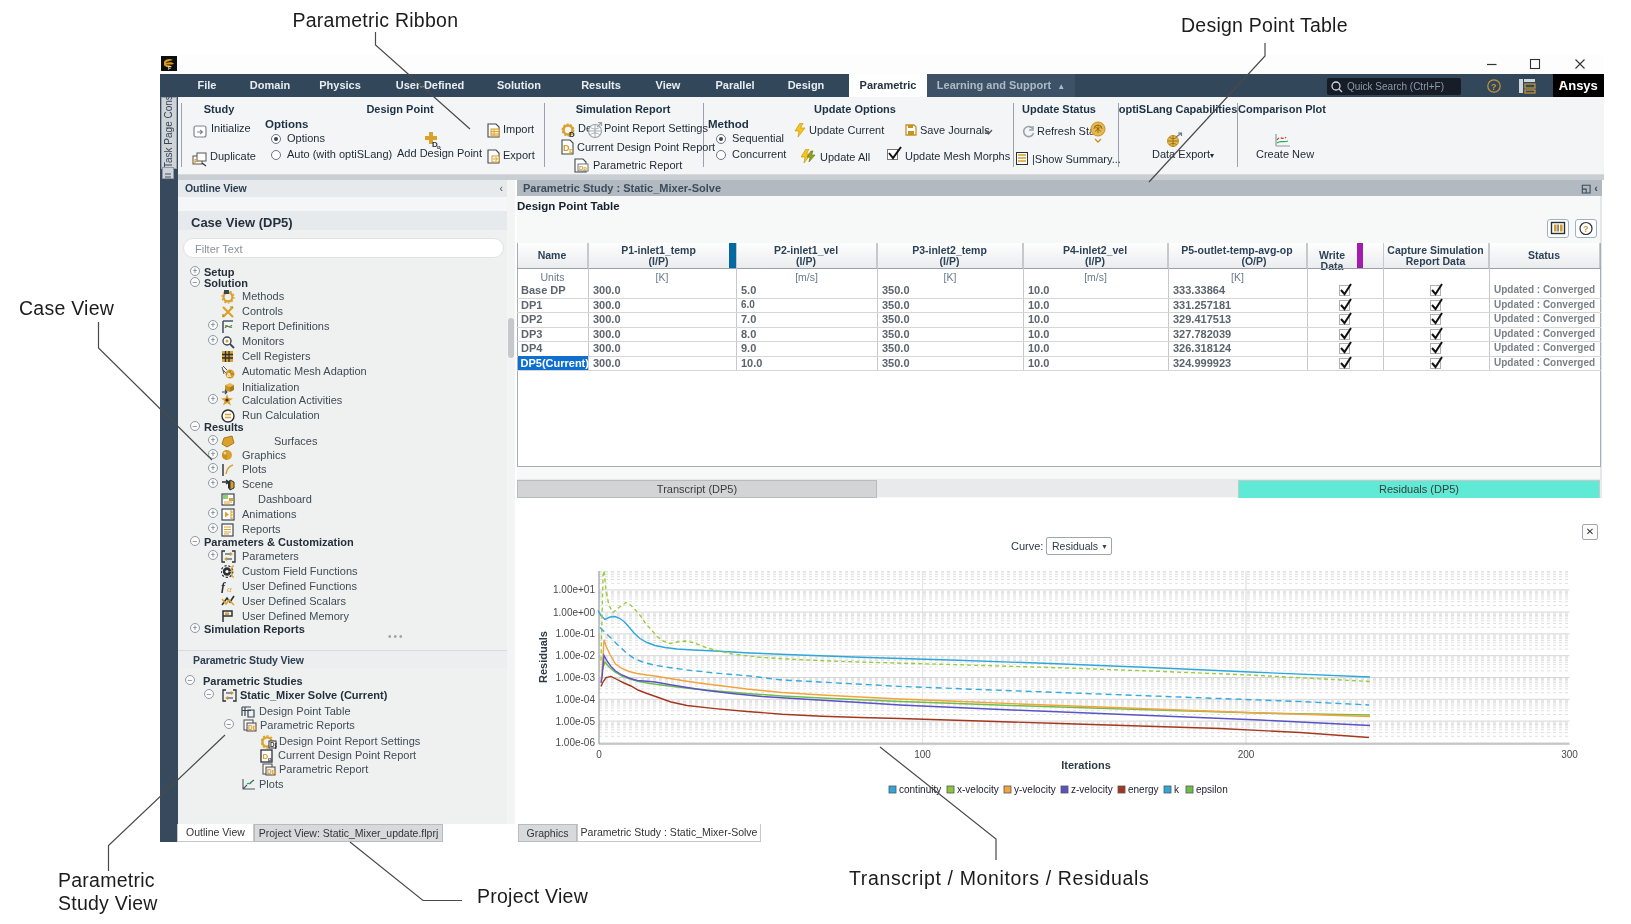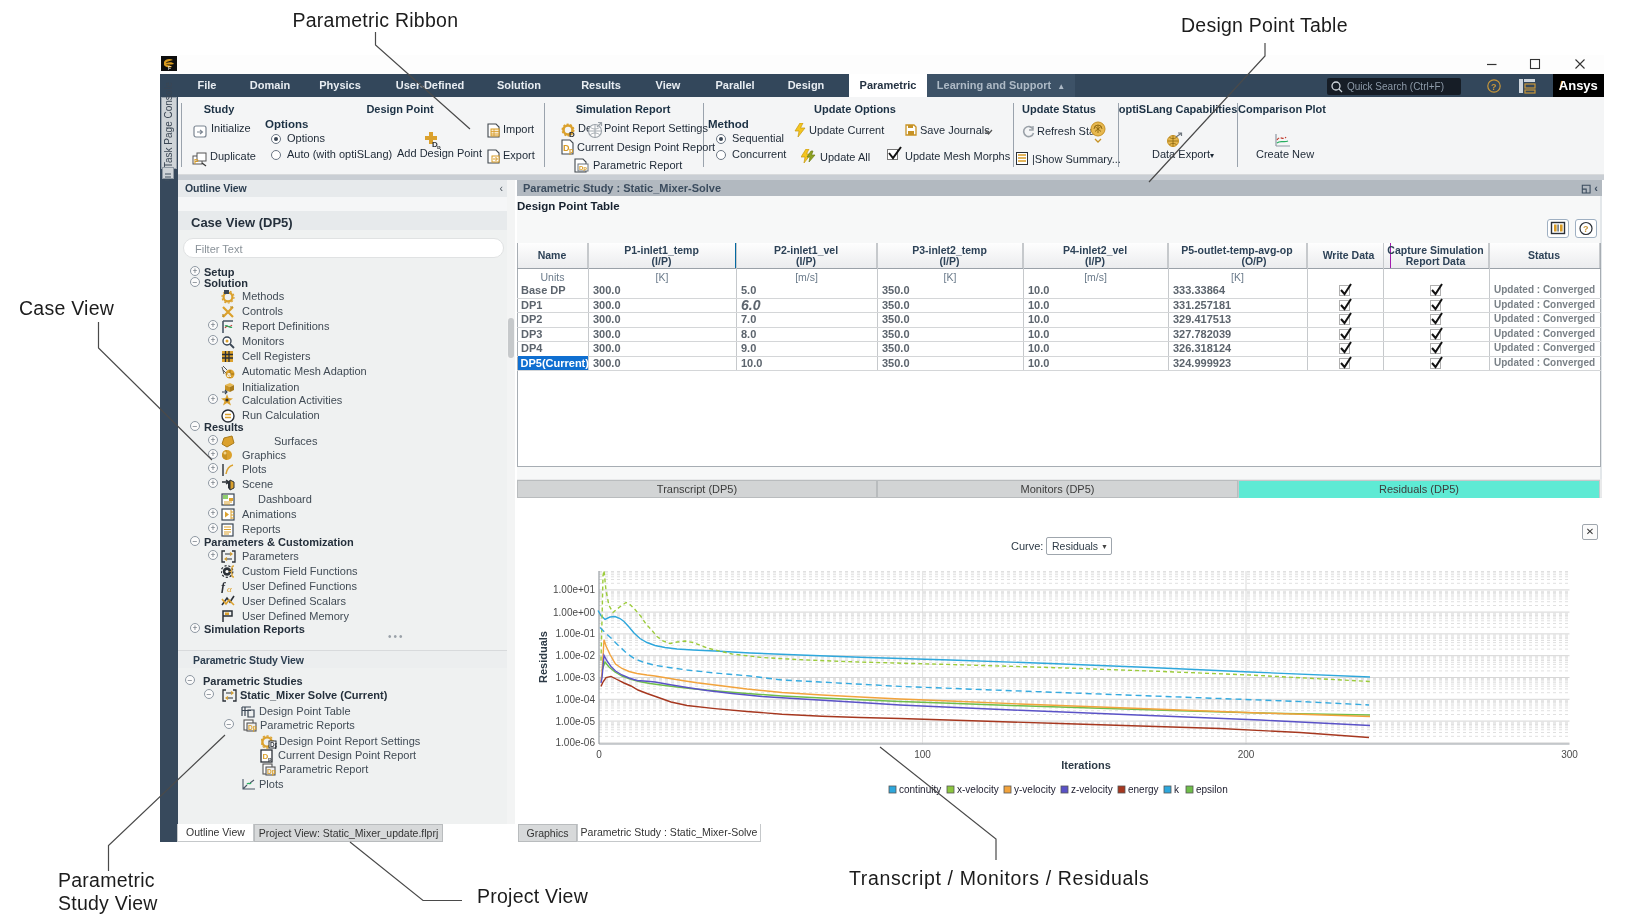--- a/index.html
+++ b/index.html
@@ -449,41 +449,41 @@
       </svg></div>
 <div class="abs" style="left:1058px;top:39px;width:22px;height:19px;background:#fff;border:1px solid #9fb0c2;border-radius:3px;"><svg width="20" height="17">
         <circle cx="10" cy="8.5" r="6" fill="none" stroke="#2b3037" stroke-width="1.2"></circle>
         <text x="7" y="12" font-size="9" font-weight="bold" fill="#c8973a" font-family="Liberation Sans">?</text>
       </svg></div>
 <div class="abs" style="left:0px;top:63px;width:1084px;height:224px;background:#fff;border:1px solid #a7adb3;"></div>
 <div class="abs" style="left:1px;top:63px;width:1082px;height:25px;background:linear-gradient(#fefefe,#ebecee);"></div>
 <div class="abs" style="left:0px;top:63px;width:71px;height:25px;border-right:1px solid #c6c9cc;font-size:10.5px;font-weight:bold;color:#2d4257;text-align:center;padding-top:7px;">
       <div style="line-height:11px;">Name</div>
     </div>
-<div class="abs" style="left:71px;top:63px;width:148px;height:25px;border-right:1px solid #0369a1;font-size:10.5px;font-weight:bold;color:#2d4257;text-align:center;padding-top:2px;">
+<div class="abs" style="left:71px;top:63px;width:148px;height:25px;border-right:7px solid #0369a1;font-size:10.5px;font-weight:bold;color:#2d4257;text-align:center;padding-top:2px;">
       <div style="line-height:11px;">P1-inlet1_temp</div>
       <div style="line-height:11px;">(I/P)</div>
     </div>
 <div class="abs" style="left:219px;top:63px;width:141px;height:25px;border-right:1px solid #c6c9cc;font-size:10.5px;font-weight:bold;color:#2d4257;text-align:center;padding-top:2px;">
       <div style="line-height:11px;">P2-inlet1_vel</div>
       <div style="line-height:11px;">(I/P)</div>
     </div>
 <div class="abs" style="left:360px;top:63px;width:146px;height:25px;border-right:1px solid #c6c9cc;font-size:10.5px;font-weight:bold;color:#2d4257;text-align:center;padding-top:2px;">
       <div style="line-height:11px;">P3-inlet2_temp</div>
       <div style="line-height:11px;">(I/P)</div>
     </div>
 <div class="abs" style="left:506px;top:63px;width:145px;height:25px;border-right:1px solid #c6c9cc;font-size:10.5px;font-weight:bold;color:#2d4257;text-align:center;padding-top:2px;">
       <div style="line-height:11px;">P4-inlet2_vel</div>
       <div style="line-height:11px;">(I/P)</div>
     </div>
 <div class="abs" style="left:651px;top:63px;width:139px;height:25px;border-right:1px solid #c6c9cc;font-size:10.5px;font-weight:bold;color:#2d4257;text-align:center;padding-top:2px;">
       <div style="line-height:11px;">P5-outlet-temp-avg-op</div>
       <div style="line-height:11px;padding-left:34px;">(O/P)</div>
     </div>
-<div class="abs" style="left:790px;top:63px;width:84px;height:25px;border-right:1px solid #a21caf;font-size:10.5px;font-weight:bold;color:#2d4257;text-align:center;padding-top:7px;">
+<div class="abs" style="left:790px;top:63px;width:56px;height:25px;border-right:6px solid #a21caf;font-size:10.5px;font-weight:bold;color:#2d4257;text-align:center;padding-top:7px;">
       <div style="line-height:11px;">Write Data</div>
     </div>
 <div class="abs" style="left:866px;top:63px;width:106px;height:25px;border-right:1px solid #c6c9cc;font-size:10.5px;font-weight:bold;color:#2d4257;text-align:center;padding-top:2px;">
       <div style="line-height:11px;">Capture Simulation</div>
       <div style="line-height:11px;">Report Data</div>
     </div>
 <div class="abs" style="left:972px;top:63px;width:111px;height:25px;border-right:1px solid #c6c9cc;font-size:10.5px;font-weight:bold;color:#2d4257;text-align:center;padding-top:7px;">
       <div style="line-height:11px;">Status</div>
     </div>
 <div class="abs" style="left:0px;top:88px;width:1084px;height:1px;background:#9aa1a8;"></div>
@@ -512,21 +512,21 @@
       <path d="M2 8 L5.5 12 L12 2" fill="none" stroke="#111" stroke-width="2"></path>
     </svg>
 <div class="abs" style="left:913.0px;top:105.0px;width:11px;height:11px;background:#fff;border:1px solid #b0b0b0;"></div>
 <svg class="abs" style="left:913.0px;top:102.0px;" width="14" height="14">
       <path d="M2 8 L5.5 12 L12 2" fill="none" stroke="#111" stroke-width="2"></path>
     </svg>
 <div class="abs" style="left:977px;top:103.0px;width:101px;height:14.6px;color:#7a8187;font-size:10px;font-weight:bold;line-height:14.6px;white-space:nowrap;">Updated : Converged</div>
 <div class="abs" style="left:0px;top:117.5px;width:1084px;height:1px;background:#d4d6d8;"></div>
 <div class="abs" style="left:4px;top:117.5px;width:66px;height:14.6px;color:#5c646d;font-size:11px;font-weight:bold;line-height:14.6px;">DP1</div>
 <div class="abs" style="left:76px;top:117.5px;height:14.6px;color:#5c646d;font-size:11px;font-weight:bold;line-height:14.6px;">300.0</div>
-<div class="abs" style="left:224px;top:117.5px;height:14.6px;color:#5c646d;font-size:14px;font-weight:bold;line-height:14.6px;font-style:italic;">6.0</div>
+<div class="abs" style="left:224px;top:117.5px;height:14.6px;color:#5c646d;font-size:10px;font-weight:bold;line-height:14.6px;">6.0</div>
 <div class="abs" style="left:365px;top:117.5px;height:14.6px;color:#5c646d;font-size:11px;font-weight:bold;line-height:14.6px;">350.0</div>
 <div class="abs" style="left:511px;top:117.5px;height:14.6px;color:#5c646d;font-size:11px;font-weight:bold;line-height:14.6px;">10.0</div>
 <div class="abs" style="left:656px;top:117.5px;height:14.6px;color:#5c646d;font-size:11px;font-weight:bold;line-height:14.6px;">331.257181</div>
 <div class="abs" style="left:822.0px;top:119.5px;width:11px;height:11px;background:#fff;border:1px solid #b0b0b0;"></div>
 <svg class="abs" style="left:822.0px;top:116.5px;" width="14" height="14">
       <path d="M2 8 L5.5 12 L12 2" fill="none" stroke="#111" stroke-width="2"></path>
     </svg>
 <div class="abs" style="left:913.0px;top:119.5px;width:11px;height:11px;background:#fff;border:1px solid #b0b0b0;"></div>
 <svg class="abs" style="left:913.0px;top:116.5px;" width="14" height="14">
       <path d="M2 8 L5.5 12 L12 2" fill="none" stroke="#111" stroke-width="2"></path>
@@ -592,21 +592,20 @@
       <path d="M2 8 L5.5 12 L12 2" fill="none" stroke="#111" stroke-width="2"></path>
     </svg>
 <div class="abs" style="left:913.0px;top:177.8px;width:11px;height:11px;background:#fff;border:1px solid #b0b0b0;"></div>
 <svg class="abs" style="left:913.0px;top:174.8px;" width="14" height="14">
       <path d="M2 8 L5.5 12 L12 2" fill="none" stroke="#111" stroke-width="2"></path>
     </svg>
 <div class="abs" style="left:977px;top:175.8px;width:101px;height:14.6px;color:#7a8187;font-size:10px;font-weight:bold;line-height:14.6px;white-space:nowrap;">Updated : Converged</div>
 <div class="abs" style="left:0px;top:190.3px;width:1084px;height:1px;background:#d4d6d8;"></div>
 <div class="abs" style="left:0px;top:299px;width:1085px;height:18px;background:#e9eaeb;"></div>
 <div class="abs" style="left:0px;top:299.5px;width:360px;height:18px;background:#d2d4d5;border:1px solid #b9bcbe;font-size:11px;color:#3c3c3c;text-align:center;line-height:17px;">Transcript (DP5)</div>
-<div class="abs" style="left:360px;top:299.5px;width:361px;height:18px;background:#d2d4d5;border:1px solid #b9bcbe;font-size:11px;color:#3c3c3c;text-align:center;line-height:17px;">Monitors (DP5)</div>
 <div class="abs" style="left:721px;top:299.5px;width:362px;height:18px;background:#5eead4;border:1px solid #c5c8ca;border-bottom:none;font-size:11px;color:#3c3c3c;text-align:center;line-height:17px;">Residuals (DP5)</div>
 <div class="abs" style="left:0px;top:317.5px;width:1085px;height:326px;background:#ffffff;"></div>
 <div class="abs" style="left:1065px;top:344px;width:16px;height:16px;background:#fbfbfb;border:1px solid #9fa6ad;border-radius:2px;text-align:center;line-height:14px;font-size:10px;color:#333;">✕</div>
 <div class="abs" style="left:494px;top:360px;font-size:11px;color:#2d3a46;">Curve:</div>
 <div class="abs" style="left:529px;top:357px;width:66px;height:18px;background:#fff;border:1px solid #9fa6ad;border-radius:2px;font-size:10.5px;color:#2d3a46;line-height:16px;"><span style="margin-left:5px;">Residuals</span><span style="position:absolute;right:3px;top:1px;font-size:7px;color:#444;">▼</span></div>
 <svg class="abs" style="left:0px;top:315.5px;" width="1085" height="328" font-family="Liberation Sans, sans-serif">
 <line x1="405.5" y1="75" x2="405.5" y2="248" stroke="#e6e6e6" stroke-width="1"></line>
 <line x1="729" y1="75" x2="729" y2="248" stroke="#dadada" stroke-width="1"></line>
 <line x1="82" y1="93.9" x2="1052.5" y2="93.9" stroke="#d6d6d6" stroke-width="1"></line>
 <line x1="82" y1="87.3" x2="1052.5" y2="87.3" stroke="#e0e0e0" stroke-width="1" stroke-dasharray="3 3"></line>

